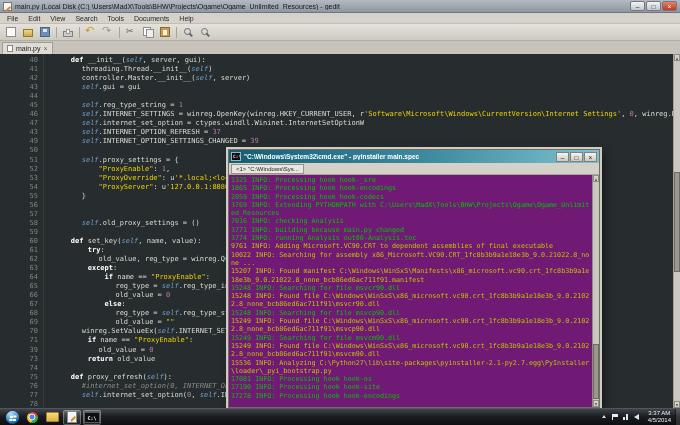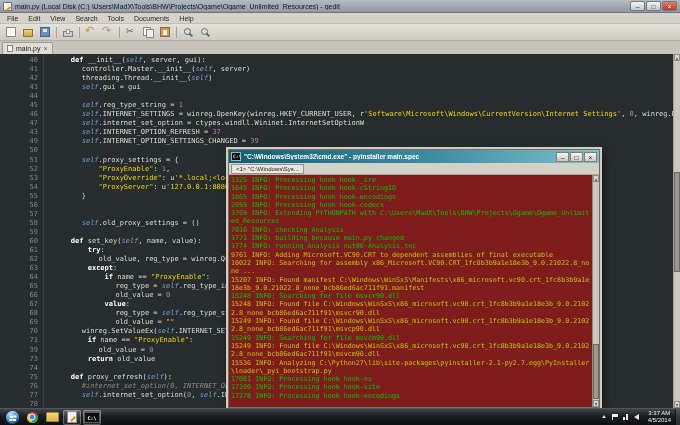--- a/index.html
+++ b/index.html
@@ -103,21 +103,21 @@
   .cmd-icon::after { content:"C:\\"; position:absolute; left:1px; top:0.5px; color:#e8e8e8;
                      font:bold 4.5px "DejaVu Sans Mono", monospace; }
   .c-title { flex:1; color:#fff; font-size:6.5px; font-weight:bold; white-space:nowrap; overflow:hidden; }
   .c-btn { width:13px; height:10px; font-size:6.5px; line-height:9px; text-align:center; color:#222;
            background:linear-gradient(#f5f4f2,#ccc9c1); border:1px solid #82807a; }
   .c-tabbar { height:12px; background:#d4d1c9; display:flex; align-items:center; gap:2px;
               padding:1px 2px; border-bottom:1px solid #aaa79f; flex:0 0 auto; }
   .c-tab { height:10px; display:flex; align-items:center; background:#e9e6df;
            border:1px solid #97948c; padding:0 4px; font-size:6px; color:#222; white-space:nowrap; }
   .c-main { flex:1; min-height:0; display:flex; }
-  .c-out { flex:1; min-width:0; background:#7f1d1d; padding:1px 2px; overflow:hidden;
+  .c-out { flex:1; min-width:0; background:#701a75; padding:1px 2px; overflow:hidden;
            font:6.7px/8.3px "DejaVu Sans Mono", monospace; }
   .con-line { white-space:pre-wrap; word-break:break-all; min-height:8.3px; }
   .con-line.g { color:#00c400; }
   .con-line.y { color:#c2c200; }
   .c-scrollcol { background:#cac7bf; border-left:1px solid #8f8c84; width:7px; flex:0 0 auto; position:relative; }
 
   
   #taskbar { position:absolute; left:0; bottom:0; width:680px; height:17px; z-index:10;
              background:linear-gradient(#41454b,#1a1d21 45%,#0d0f12);
              border-top:1px solid #51565c; display:flex; align-items:center; }
@@ -265,22 +265,22 @@
           <div>39</div>
           <div>73</div>
           <div>74</div>
           <div>75</div>
           <div>76</div>
           <div>77</div>
           <div>78</div>
         </div>
       <div class="codebox">
           <div class="code-line"><span>    </span><span class="cl-k">def</span><span> __init__(</span><span class="cl-s">self</span><span>, server, gui):</span></div>
+          <div class="code-line"><span>        threading.Thread.__init__(</span><span class="cl-s">self</span><span>)</span></div>
           <div class="code-line"><span>        controller.Master.__init__(</span><span class="cl-s">self</span><span>, server)</span></div>
-          <div class="code-line"><span>        threading.Thread.__init__(</span><span class="cl-s">self</span><span>)</span></div>
           <div class="code-line"><span>        </span><span class="cl-s">self</span><span>.gui = gui</span></div>
           <div class="code-line"></div>
           <div class="code-line"><span>        </span><span class="cl-s">self</span><span>.reg_type_string = </span><span class="cl-m">1</span></div>
           <div class="code-line"><span>        </span><span class="cl-s">self</span><span>.INTERNET_SETTINGS = winreg.OpenKey(winreg.HKEY_CURRENT_USER, r</span><span class="cl-q">'Software\Microsoft\Windows\CurrentVersion\Internet Settings'</span><span>, </span><span class="cl-m">0</span><span>, winreg.KEY_ALL_ACCESS)</span></div>
           <div class="code-line"><span>        </span><span class="cl-s">self</span><span>.internet_set_option = ctypes.windll.Wininet.InternetSetOptionW</span></div>
           <div class="code-line"><span>        </span><span class="cl-s">self</span><span>.INTERNET_OPTION_REFRESH = </span><span class="cl-m">37</span></div>
           <div class="code-line"><span>        </span><span class="cl-s">self</span><span>.INTERNET_OPTION_SETTINGS_CHANGED = </span><span class="cl-m">39</span></div>
           <div class="code-line"></div>
           <div class="code-line"><span>        </span><span class="cl-s">self</span><span>.proxy_settings = {</span></div>
           <div class="code-line"><span>            </span><span class="cl-q">"ProxyEnable"</span><span>: </span><span class="cl-m">1</span><span>,</span></div>
@@ -291,21 +291,21 @@
           <div class="code-line"></div>
           <div class="code-line"><span>        </span><span class="cl-s">self</span><span>.old_proxy_settings = ()</span></div>
           <div class="code-line"></div>
           <div class="code-line"><span>    </span><span class="cl-k">def</span><span> set_key(</span><span class="cl-s">self</span><span>, name, value):</span></div>
           <div class="code-line"><span>        </span><span class="cl-k">try</span><span>:</span></div>
           <div class="code-line"><span>            old_value, reg_type = winreg.QueryValueEx(</span><span class="cl-s">self</span><span>.INTERNET_SETTINGS, name)</span></div>
           <div class="code-line"><span>        </span><span class="cl-k">except</span><span>:</span></div>
           <div class="code-line"><span>            </span><span class="cl-k">if</span><span> name == </span><span class="cl-q">"ProxyEnable"</span><span>:</span></div>
           <div class="code-line"><span>                reg_type = </span><span class="cl-s">self</span><span>.reg_type_int</span></div>
           <div class="code-line"><span>                old_value = </span><span class="cl-m">0</span></div>
-          <div class="code-line"><span>            </span><span class="cl-k">value</span><span>:</span></div>
+          <div class="code-line"><span>            </span><span class="cl-k">else</span><span>:</span></div>
           <div class="code-line"><span>                reg_type = </span><span class="cl-s">self</span><span>.reg_type_string</span></div>
           <div class="code-line"><span>                old_value = </span><span class="cl-q">""</span></div>
           <div class="code-line"><span>        winreg.SetValueEx(</span><span class="cl-s">self</span><span>.INTERNET_SETTINGS, name, </span><span class="cl-m">0</span><span>, reg_type, value)</span></div>
           <div class="code-line"><span>        </span><span class="cl-k">if</span><span> name == </span><span class="cl-q">"ProxyEnable"</span><span>:</span></div>
           <div class="code-line"><span>            old_value = </span><span class="cl-m">0</span></div>
           <div class="code-line"><span>        </span><span class="cl-k">return</span><span> old_value</span></div>
           <div class="code-line"></div>
           <div class="code-line"><span>    </span><span class="cl-k">def</span><span> proxy_refresh(</span><span class="cl-s">self</span><span>):</span></div>
           <div class="code-line"><span>        </span><span class="cl-c">#internet_set_option(0, INTERNET_OPTION_REFRESH)</span></div>
           <div class="code-line"><span>        </span><span class="cl-s">self</span><span>.internet_set_option(</span><span class="cl-m">0</span><span>, </span><span class="cl-s">self</span><span>.INTERNET_OPTION_SETTINGS_CHANGED)</span></div>
@@ -329,32 +329,32 @@
       </span>
     </div>
     <div class="c-tabbar">
       <div class="c-tab">
         <span>&lt;1&gt; "C:\Windows\Sys...</span>
       </div>
     </div>
     <div class="c-main">
       <div class="c-out">
           <div class="con-line g">1325 INFO: Processing hook hook-_sre</div>
-          <div class="con-line g">1645 INFO: Processing hook hook-cStringIO</div>
           <div class="con-line g">1865 INFO: Processing hook hook-encodings</div>
           <div class="con-line g">2059 INFO: Processing hook hook-codecs</div>
           <div class="con-line g">3769 INFO: Extending PYTHONPATH with C:\Users\MadX\Tools\BHW\Projects\Ogame\Ogame_Unlimited_Resources</div>
           <div class="con-line g">7016 INFO: checking Analysis</div>
           <div class="con-line g">3771 INFO: building because main.py changed</div>
           <div class="con-line g">3774 INFO: running Analysis out00-Analysis.toc</div>
           <div class="con-line y">9761 INFO: Adding Microsoft.VC90.CRT to dependent assemblies of final executable</div>
           <div class="con-line y">10022 INFO: Searching for assembly x86_Microsoft.VC90.CRT_1fc8b3b9a1e18e3b_9.0.21022.8_none ...</div>
           <div class="con-line y">15207 INFO: Found manifest C:\Windows\WinSxS\Manifests\x86_microsoft.vc90.crt_1fc8b3b9a1e18e3b_9.0.21022.8_none_bcb86ed6ac711f91.manifest</div>
           <div class="con-line g">15248 INFO: Searching for file msvcr90.dll</div>
           <div class="con-line y">15248 INFO: Found file C:\Windows\WinSxS\x86_microsoft.vc90.crt_1fc8b3b9a1e18e3b_9.0.21022.8_none_bcb86ed6ac711f91\msvcr90.dll</div>
+          <div class="con-line g">15248 INFO: Searching for file msvcp90.dll</div>
           <div class="con-line y">15249 INFO: Found file C:\Windows\WinSxS\x86_microsoft.vc90.crt_1fc8b3b9a1e18e3b_9.0.21022.8_none_bcb86ed6ac711f91\msvcp90.dll</div>
           <div class="con-line g">15249 INFO: Searching for file msvcm90.dll</div>
           <div class="con-line y">15249 INFO: Found file C:\Windows\WinSxS\x86_microsoft.vc90.crt_1fc8b3b9a1e18e3b_9.0.21022.8_none_bcb86ed6ac711f91\msvcm90.dll</div>
           <div class="con-line y">15536 INFO: Analyzing C:\Python27\lib\site-packages\pyinstaller-2.1-py2.7.egg\PyInstaller\loader\_pyi_bootstrap.py</div>
           <div class="con-line g">17081 INFO: Processing hook hook-os</div>
           <div class="con-line g">17190 INFO: Processing hook hook-site</div>
           <div class="con-line g">17278 INFO: Processing hook hook-encodings</div>
         </div>
       <div class="c-scrollcol">
         <div class="sb-arrow up"></div>

